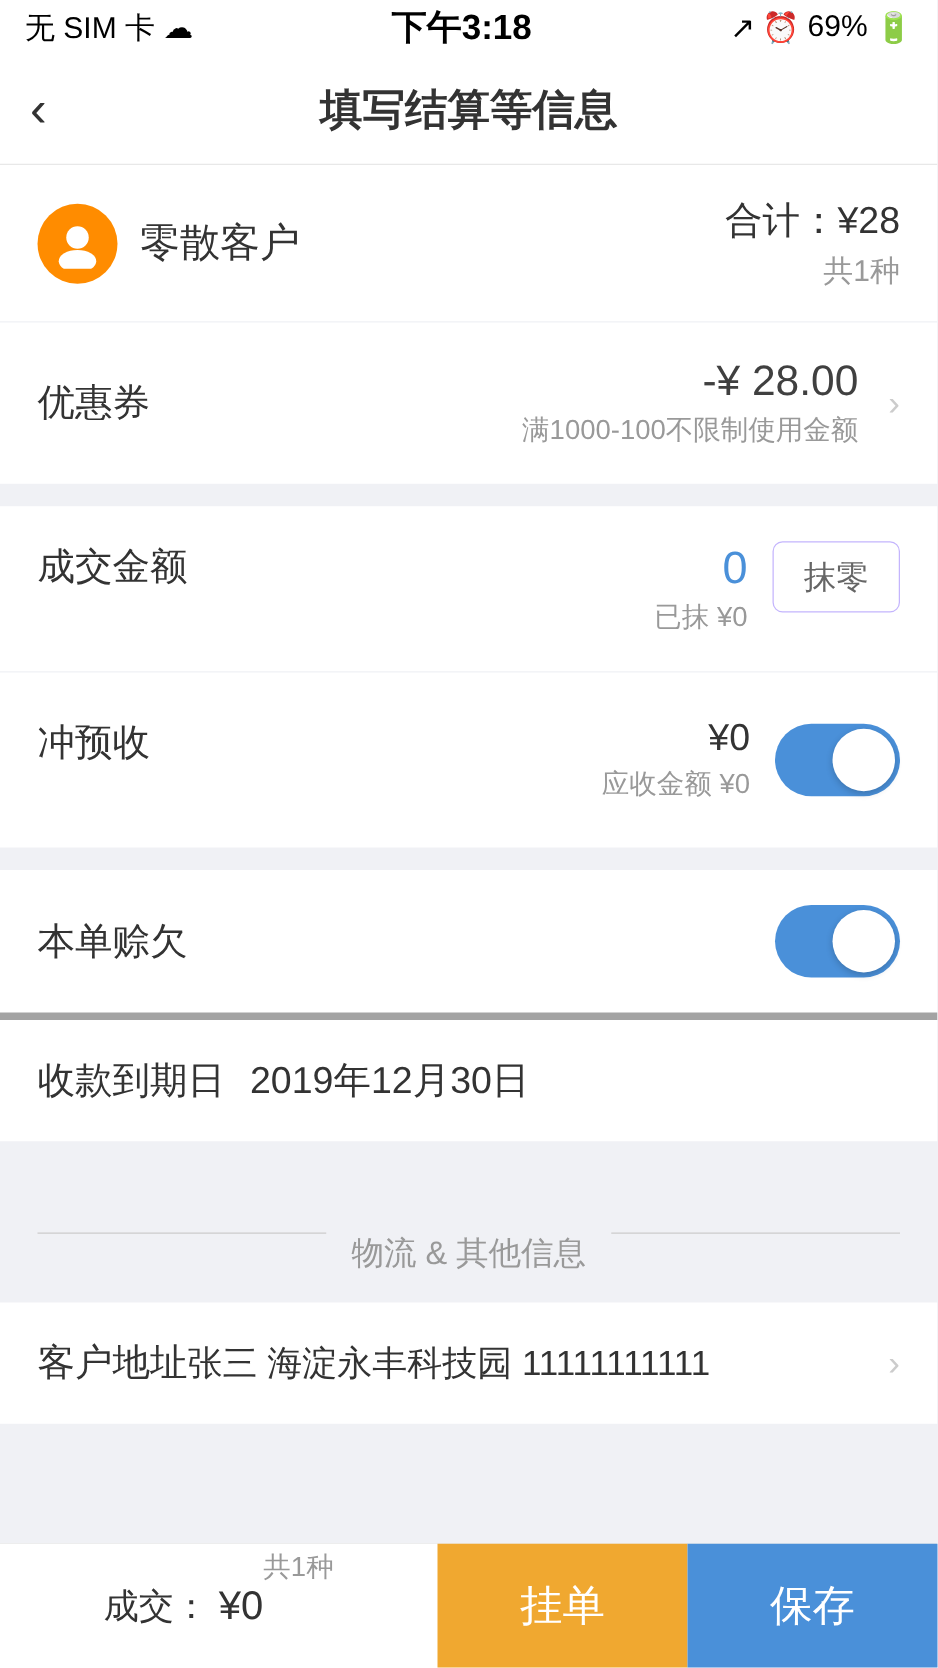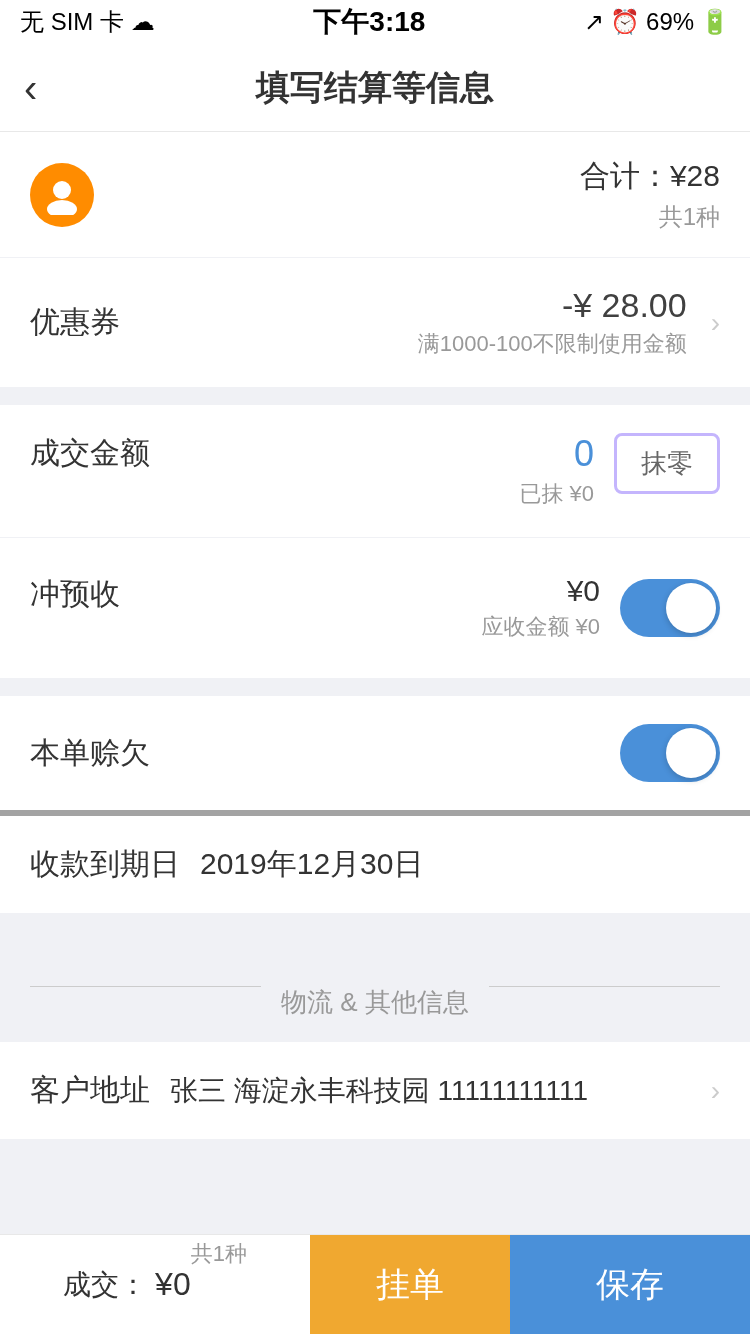--- a/index.html
+++ b/index.html
@@ -156,21 +156,21 @@
       font-size: 36px;
       color: #4a90d9;
       font-weight: 500;
     }
     .amount-sub {
       font-size: 22px;
       color: #999;
       margin-top: 4px;
     }
     .round-btn {
-      border: 3px solid #c4b5fd;
+      border: 1px solid #c4b5fd;
       border-radius: 8px;
       padding: 10px 24px;
       font-size: 26px;
       color: #666;
       background: #fff;
       cursor: pointer;
       white-space: nowrap;
     }
 
     
@@ -274,21 +274,20 @@
       padding: 28px 30px;
       display: flex;
       align-items: center;
       justify-content: space-between;
       background: #fff;
     }
     .address-label {
       font-size: 30px;
       color: #333;
       flex-shrink: 0;
-      margin-right: 20px;
     }
     .address-value {
       font-size: 28px;
       color: #333;
       flex: 1;
     }
 
     
     .bottom-bar {
       position: fixed;
@@ -330,21 +329,21 @@
       background: #f0a830;
       display: flex;
       align-items: center;
       justify-content: center;
       font-size: 34px;
       color: #fff;
       font-weight: 500;
       cursor: pointer;
     }
     .btn-save {
-      width: 240px;
+      width: 200px;
       background: #4a90d9;
       display: flex;
       align-items: center;
       justify-content: center;
       font-size: 34px;
       color: #fff;
       font-weight: 500;
       cursor: pointer;
     }
 
@@ -374,20 +373,21 @@
 
 <div class="section">
   <div class="customer-row">
     <div class="customer-left">
       <div class="avatar">
         <svg class="avatar-icon" viewBox="0 0 40 40">
           <circle cx="20" cy="15" r="9" fill="#fff"></circle>
           <ellipse cx="20" cy="34" rx="15" ry="9" fill="#fff"></ellipse>
         </svg>
       </div>
+      <span class="customer-name">零散客户</span>
     </div>
     <div class="customer-right">
       <div class="total-amount">合计：¥28</div>
       <div class="total-count">共1种</div>
     </div>
   </div>
 
   <div class="row-item">
     <span class="row-label">优惠券</span>
     <div class="row-right">

